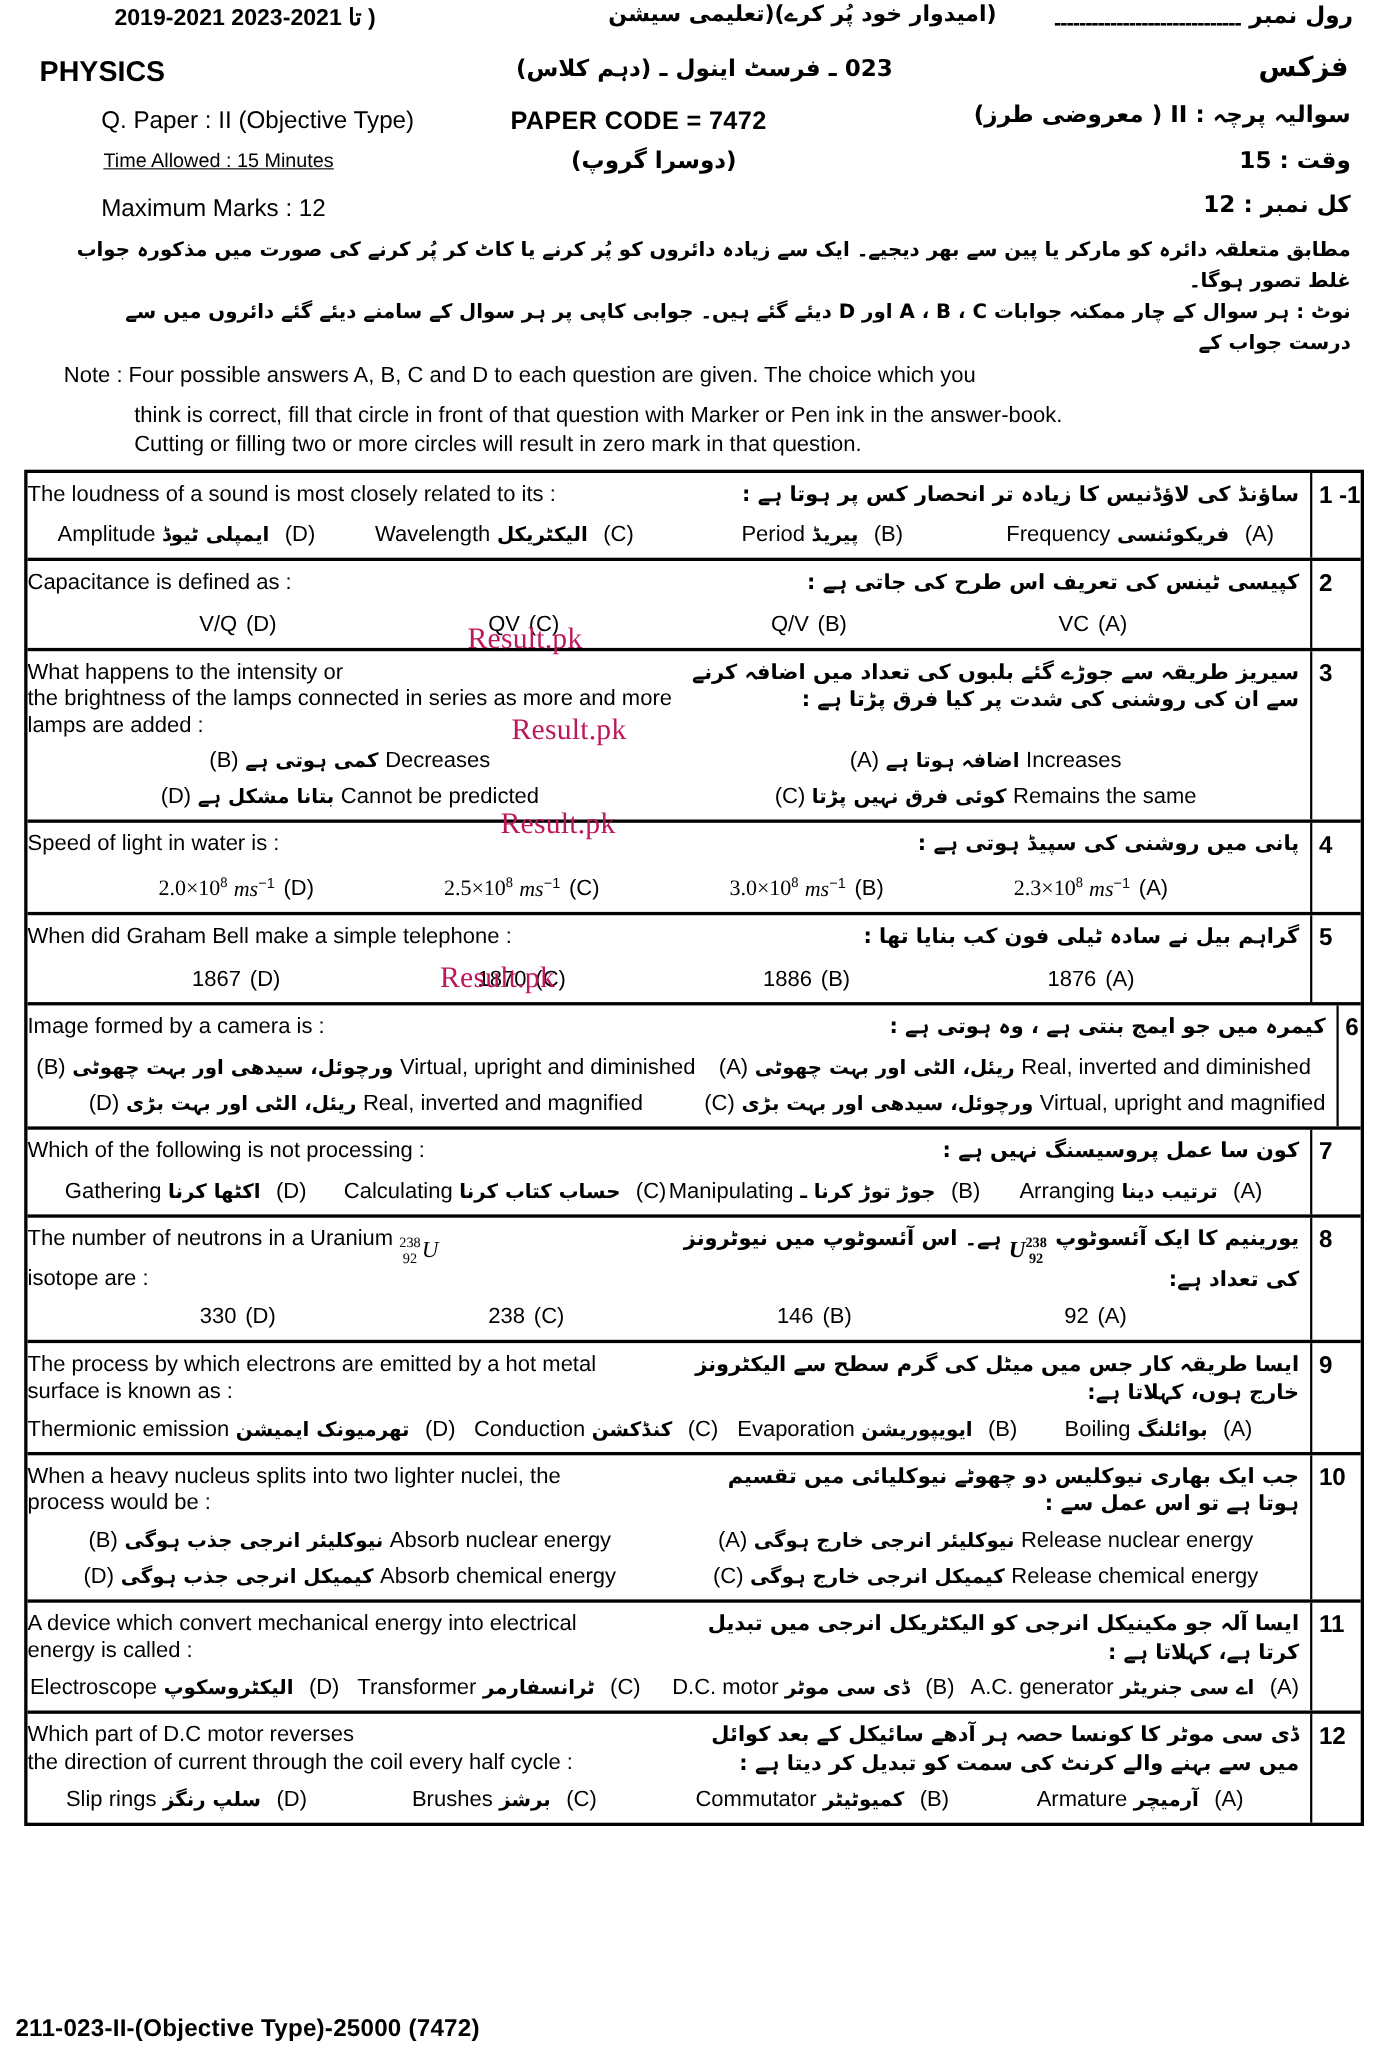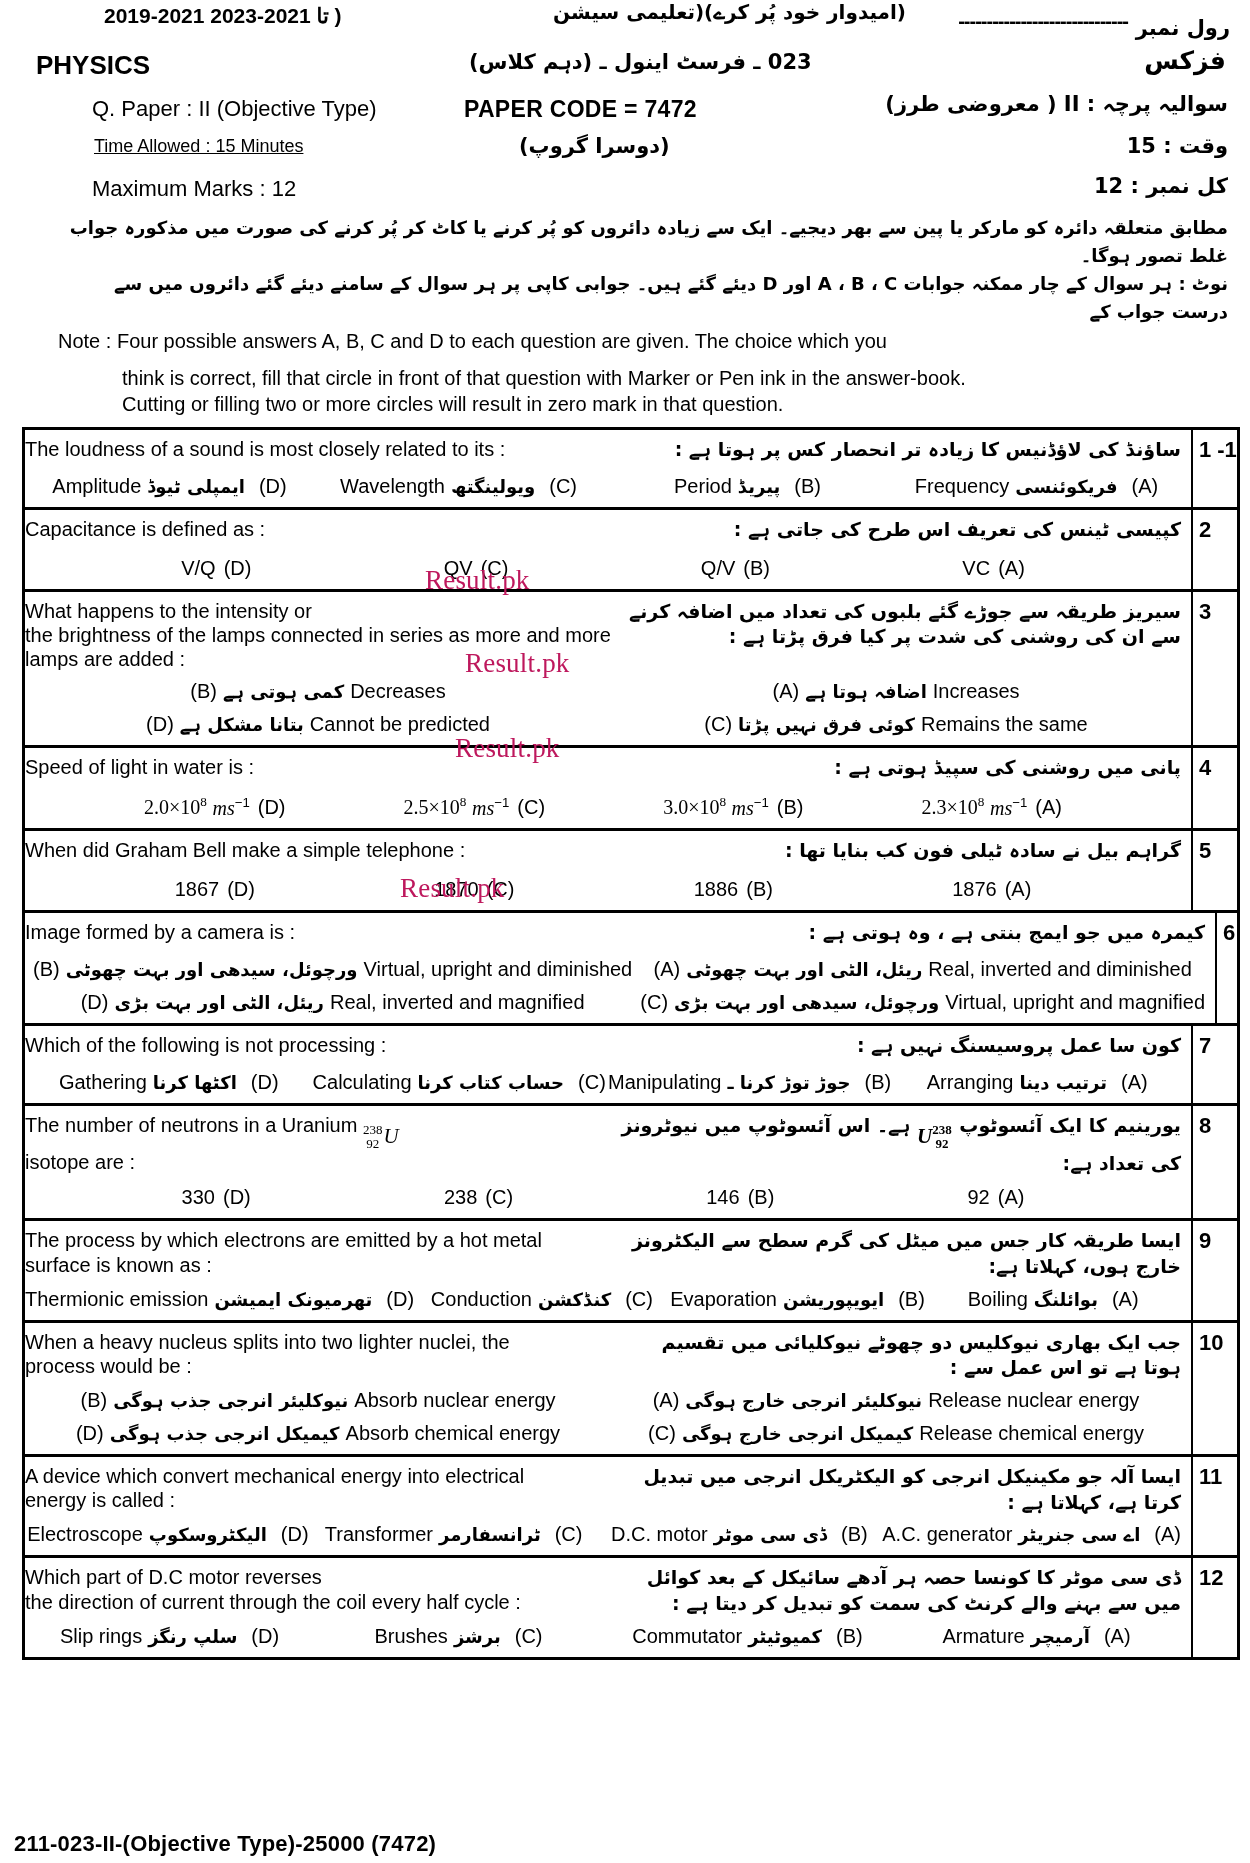--- a/index.html
+++ b/index.html
@@ -24,21 +24,20 @@
 
   .row-roll {
     position: relative;
     height: 46px;
   }
   .roll-label {
     position: absolute; right: 6px; top: 2px;
     font-family: "DejaVu Sans", sans-serif;
     font-size: 21px; font-weight: 700;
     direction: rtl;
-    margin-top: 14px;
   }
   .roll-dashes {
     position: absolute; right: 108px; top: 10px;
     font-size: 20px; letter-spacing: -1px; font-weight: 700;
     white-space: nowrap;
   }
   .roll-note {
     position: absolute; right: 330px; top: 0px;
     direction: rtl;
     font-family: "DejaVu Sans", sans-serif;
@@ -277,21 +276,21 @@
               <span class="ur">فریکوئنسی</span>
               <span class="en">Frequency</span>
             </div>
             <div class="opt">
               <span class="lab">(B)</span>
               <span class="ur">پیریڈ</span>
               <span class="en">Period</span>
             </div>
             <div class="opt">
               <span class="lab">(C)</span>
-              <span class="ur">ویولینگتھ</span>
+              <span class="ur">الیکٹریکل</span>
               <span class="en">Wavelength</span>
             </div>
             <div class="opt">
               <span class="lab">(D)</span>
               <span class="ur">ایمپلی ٹیوڈ</span>
               <span class="en">Amplitude</span>
             </div>
           </div>
         </div>
         <div class="qnum"><span>1</span><span style="margin-left: 6px;">-1</span></div>

